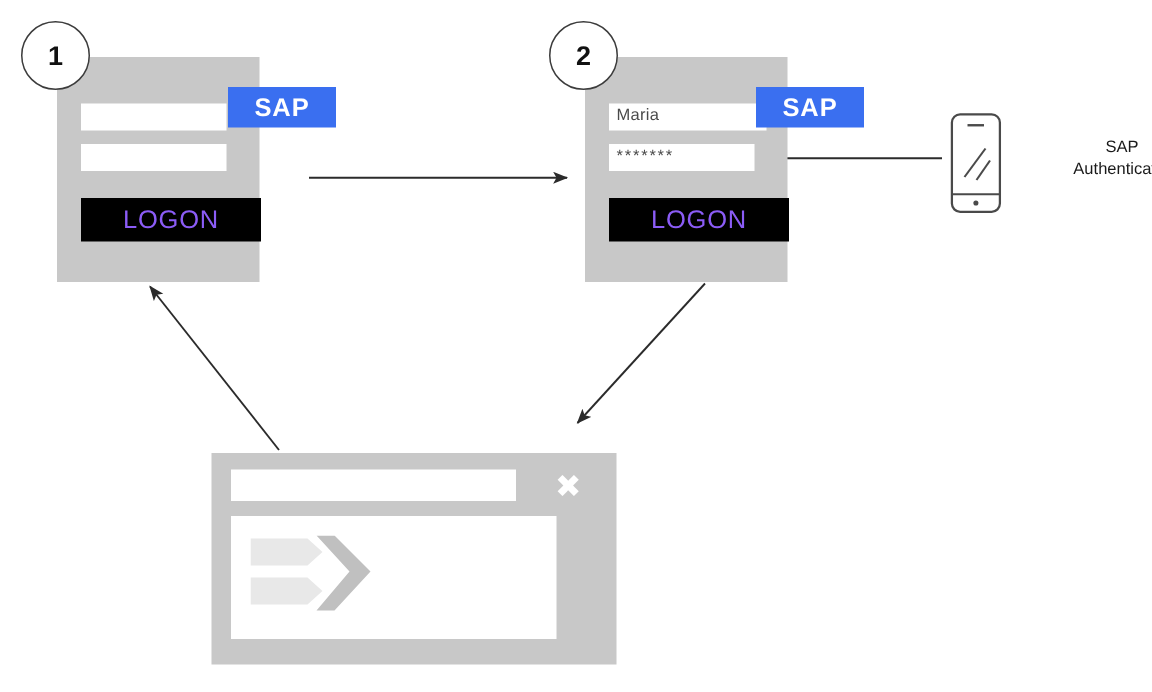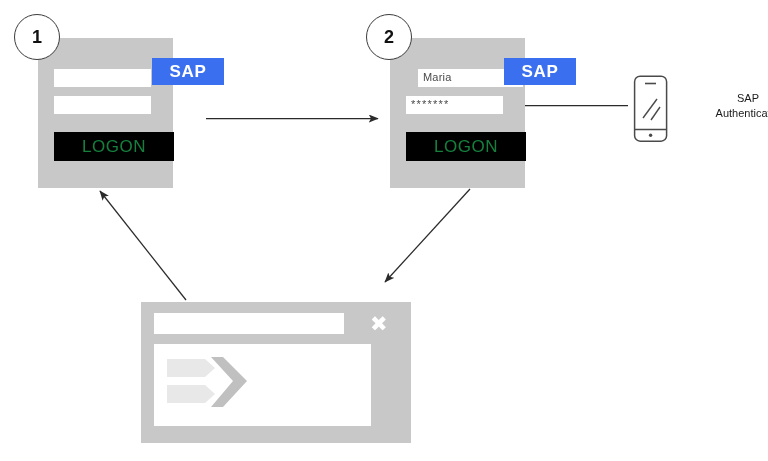--- a/index.html
+++ b/index.html
@@ -37,21 +37,21 @@
     white-space: nowrap;
     overflow: hidden;
   }
   .field.pw {
     letter-spacing: 1.2px;
     font-size: 11px;
   }
   .logon-button {
     position: absolute;
     background: #000000;
-    color: #15803d;
+    color: #8b5cf6;
     display: flex;
     align-items: center;
     justify-content: center;
     font-size: 17px;
     letter-spacing: 0.5px;
     font-weight: 400;
   }
   .sap-logo {
     position: absolute;
     background: #3a6ff0;
@@ -146,21 +146,21 @@
 
   <div class="logon-panel" style="left:38px; top:38px; width:135px; height:150px;">
     <div class="field" style="left:16px; top:31px; width:97px; height:18px;" placeholder=""></div>
     <div class="field pw" style="left:16px; top:58px; width:97px; height:18px;" placeholder=""></div>
     <div class="logon-button" style="left:16px; top:94px; width:120px; height:29px;">LOGON</div>
   </div>
   <div class="sap-logo" style="left:152px; top:58px; width:72px; height:27px;">SAP</div>
   <div class="step-circle" style="left:14px; top:14px;">1</div>
 
   <div class="logon-panel" style="left:390px; top:38px; width:135px; height:150px;">
-    <div class="field" style="left:16px; top:31px; width:105px; height:18px;margin-left:12px;" placeholder="">Maria</div>
+    <div class="field" style="left:16px; top:31px; width:105px; height:18px;" placeholder="">Maria</div>
     <div class="field pw" style="left:16px; top:58px; width:97px; height:18px;" placeholder="">*******</div>
     <div class="logon-button" style="left:16px; top:94px; width:120px; height:29px;">LOGON</div>
   </div>
   <div class="sap-logo" style="left:504px; top:58px; width:72px; height:27px;">SAP</div>
   <div class="step-circle" style="left:366px; top:14px;">2</div>
 
   <div class="abs" style="left:632px; top:74px; width:38px; height:70px;">
     <svg width="38" height="70" viewBox="0 0 38 70">
       <rect x="2.6" y="2.2" width="32" height="65" rx="5.5" ry="5.5" fill="#ffffff" stroke="#4a4a4a" stroke-width="1.5"></rect>
       <line x1="13" y1="9.5" x2="24" y2="9.5" stroke="#4a4a4a" stroke-width="1.6"></line>

